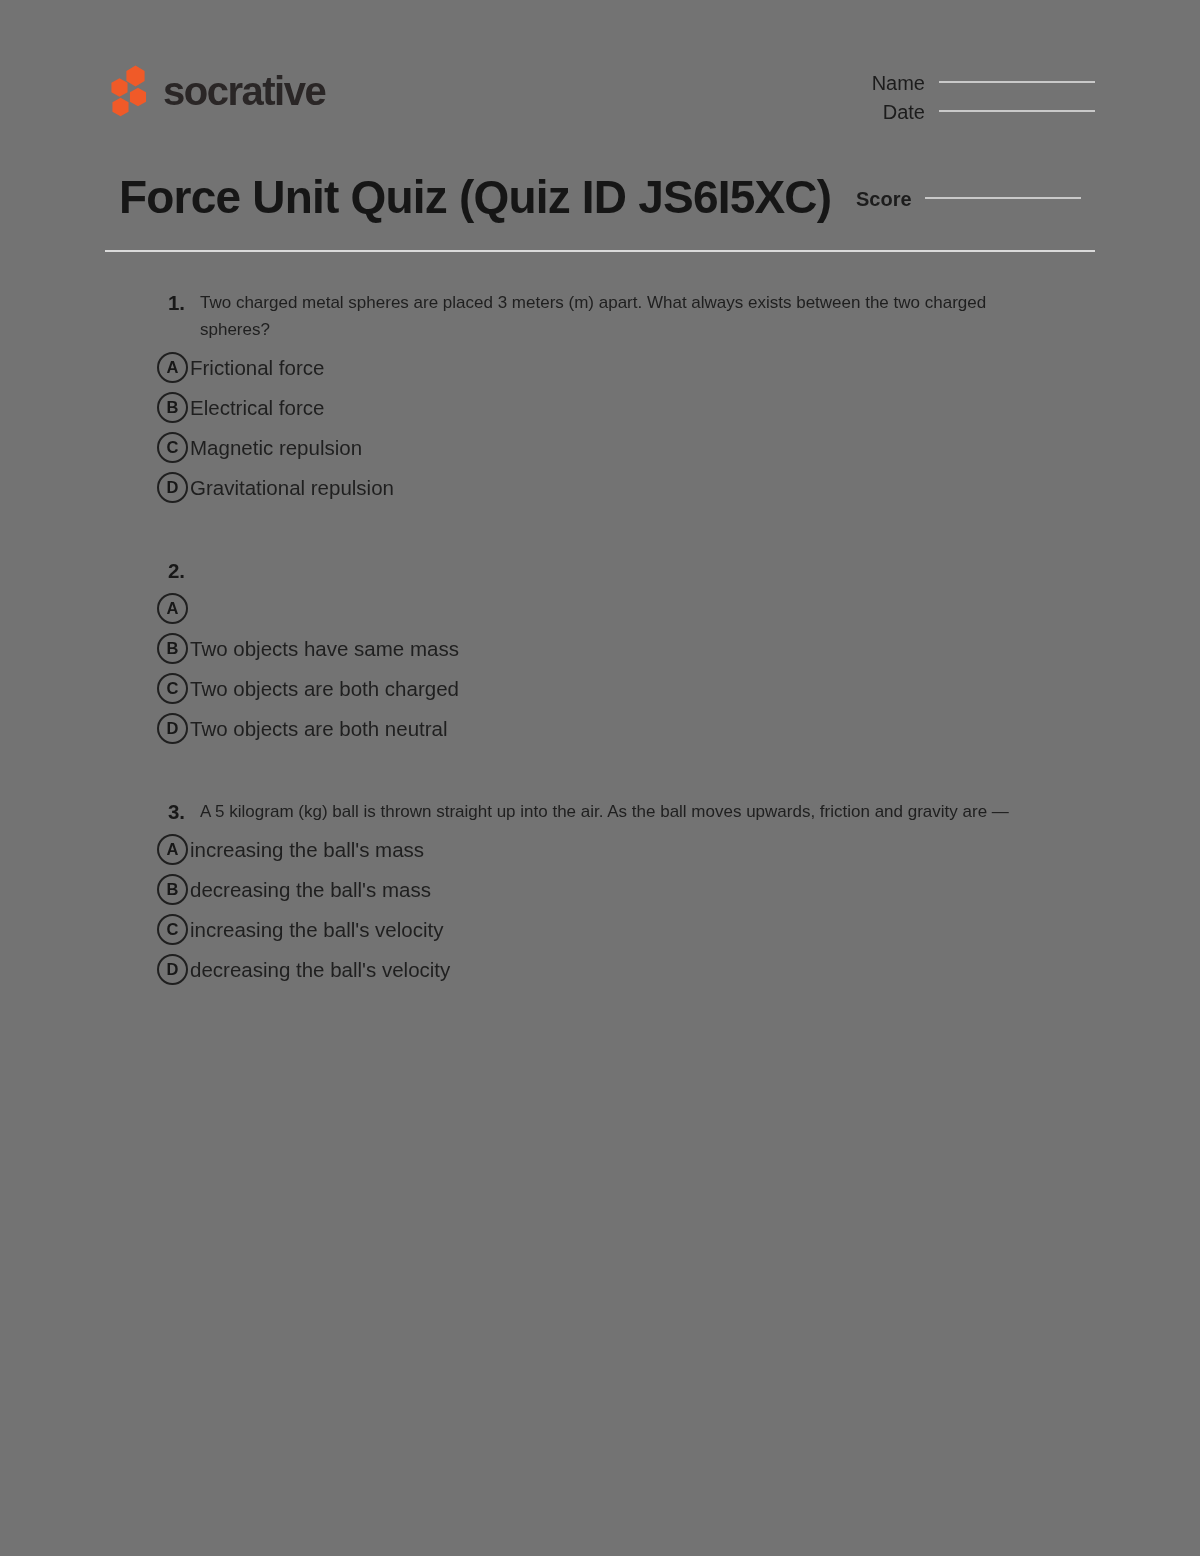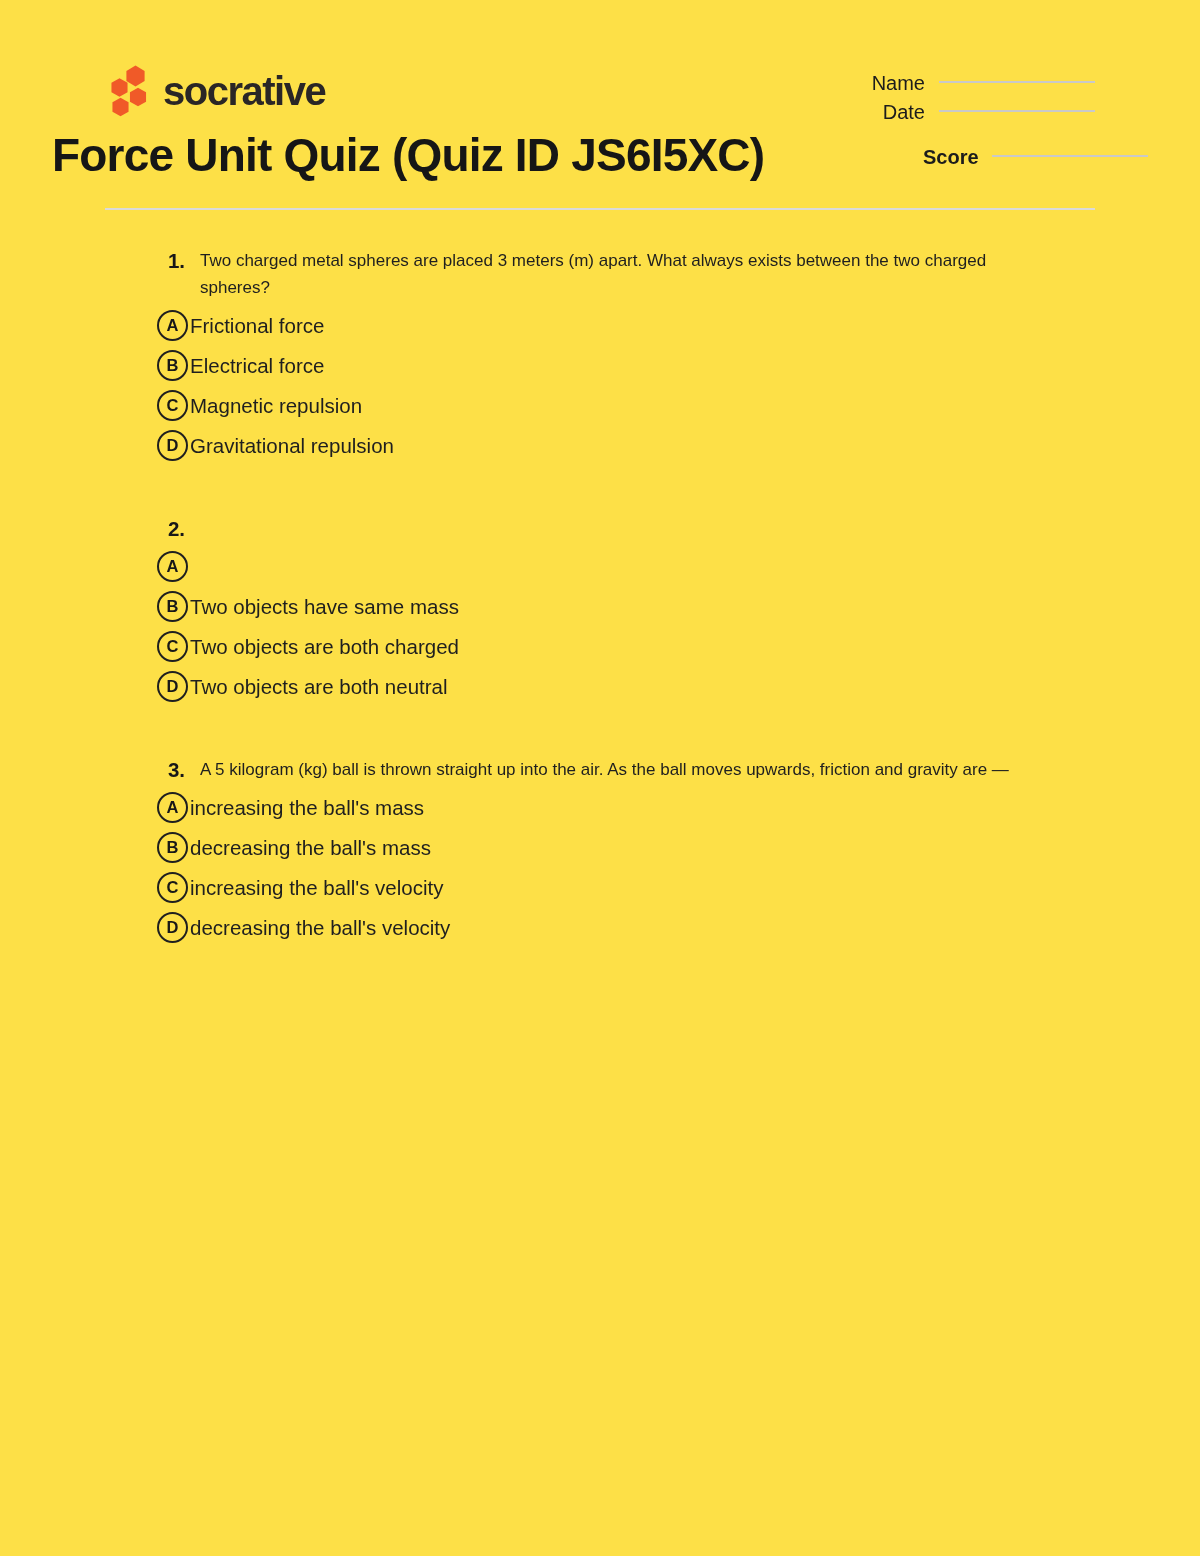--- a/index.html
+++ b/index.html
@@ -2,21 +2,21 @@
 <html><head>
 <meta charset="utf-8">
 <style>
   * { box-sizing: border-box; }
   html, body { margin: 0; padding: 0; background: #ffffff; }
   .page {
     position: relative;
     width: 1200px;
     height: 1556px;
     margin: 0 auto;
-    background: #fde047;
+    background: #737373;
     font-family: "Liberation Sans", "DejaVu Sans", sans-serif;
     color: #1f1f1f;
     overflow: hidden;
   }
 
   
   .header {
     display: flex;
     justify-content: space-between;
     align-items: flex-start;
@@ -49,21 +49,22 @@
     margin-bottom: 3px;
     border-bottom: 2px solid #c9c9c9;
     height: 2px;
   }
 
   
   .title-row {
     display: flex;
     justify-content: space-between;
     align-items: flex-start;
-    padding: 0 52px;
+    padding: 0 119px;
+    margin-top: 42px;
   }
   .title {
     margin: 0;
     font-size: 46px;
     font-weight: 700;
     letter-spacing: -0.8px;
     line-height: 1.1;
     color: #161616;
   }
   .score-wrap { width: 225px; margin-top: 16px; flex: none; font-weight: bold; }

